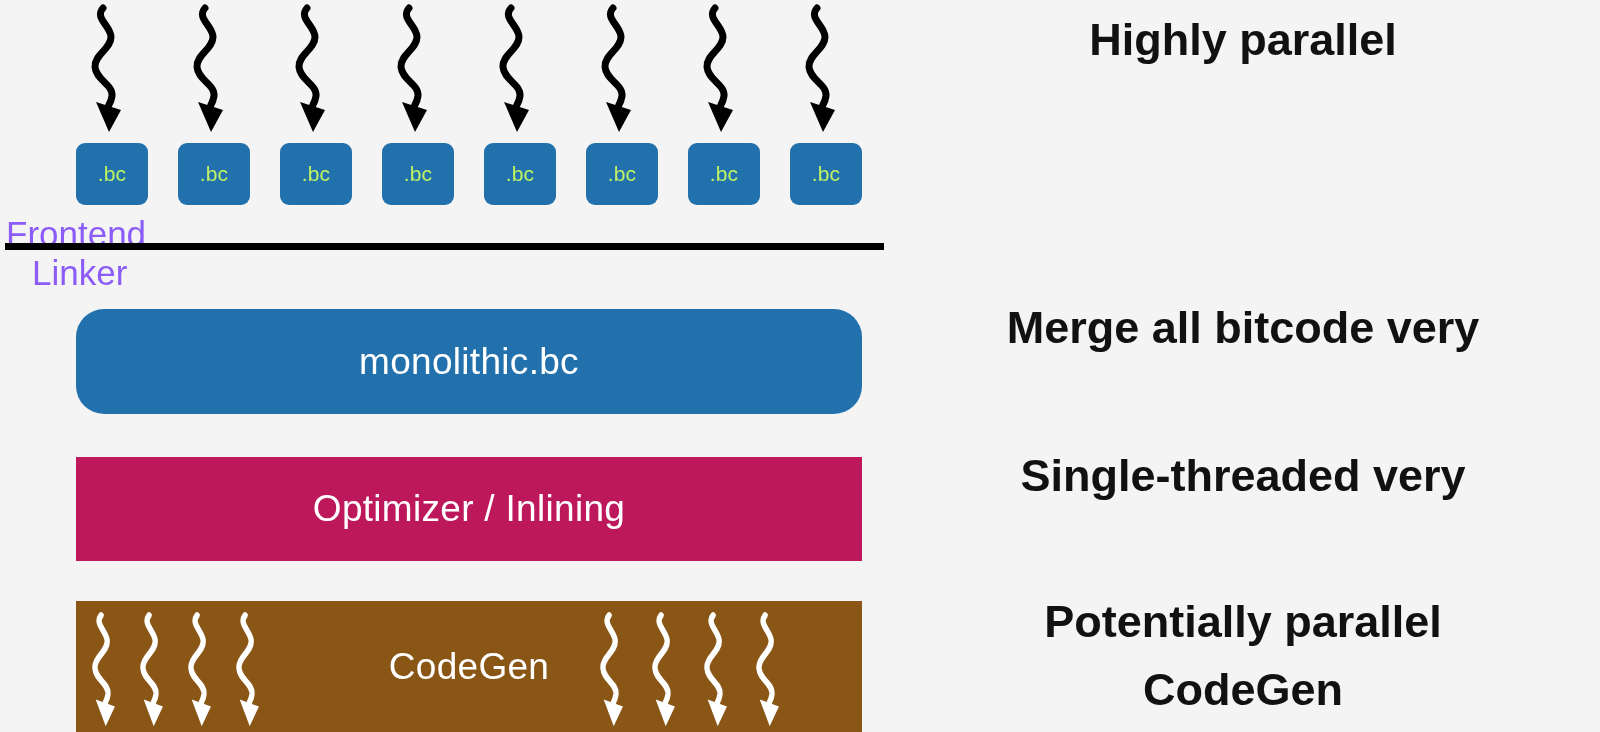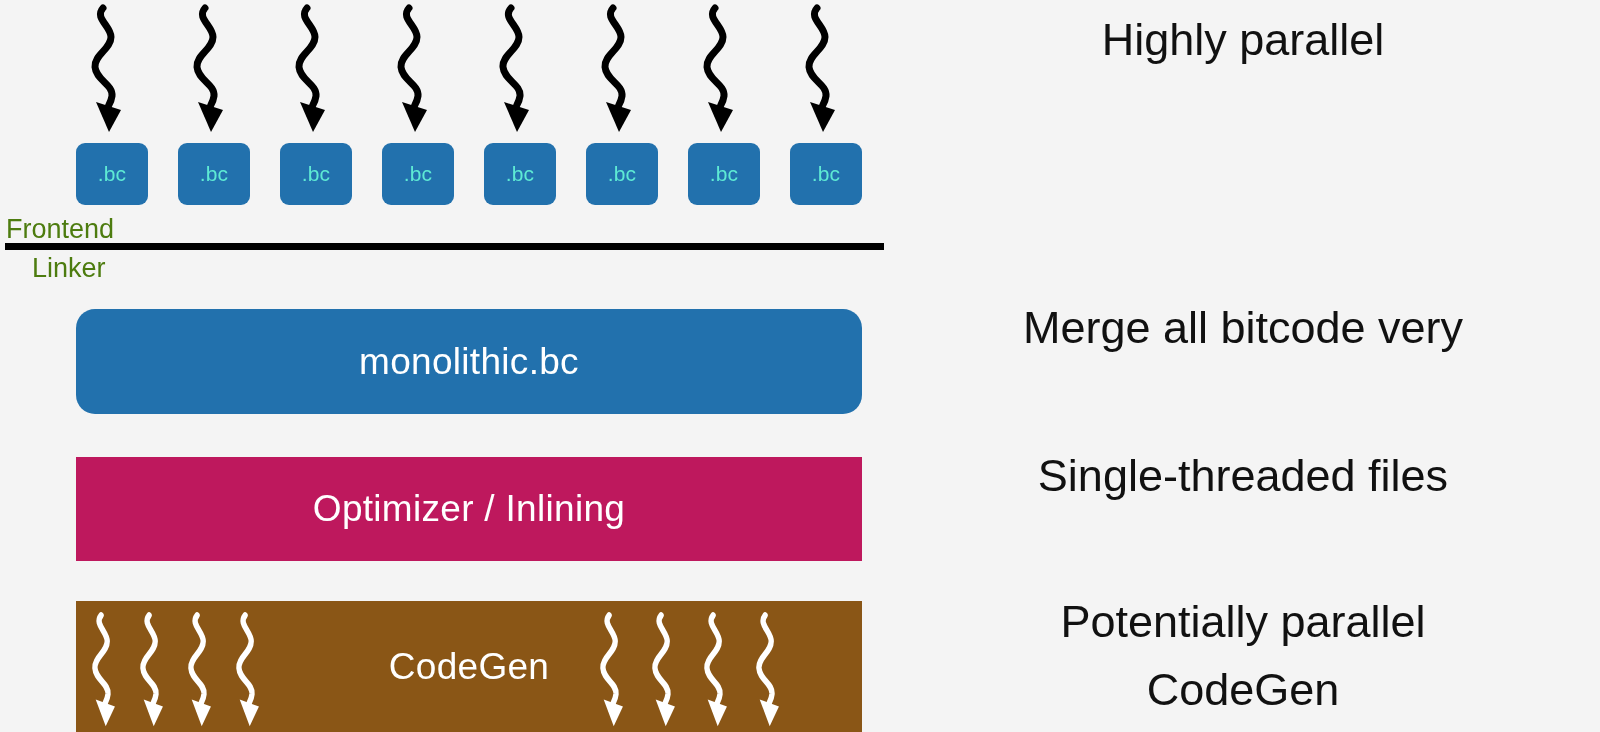--- a/index.html
+++ b/index.html
@@ -45,33 +45,33 @@
     width: 786px;
     height: 62px;
   }
   .bc-box {
     position: absolute;
     top: 0;
     width: 72px;
     height: 62px;
     background: #2271ad;
     border-radius: 9px;
-    color: #5eead4;
+    color: #bef264;
     font-size: 21px;
     line-height: 62px;
     text-align: center;
     letter-spacing: .2px;
   }
 
   .stage-label {
     position: absolute;
     left: 6px;
-    font-size: 27px;
+    font-size: 35px;
     line-height: 1;
-    color: #4d7c0f;
+    color: #8b5cf6;
     white-space: nowrap;
   }
   .stage-label.frontend { top: 216px; }
   .stage-label.linker   { top: 255px; margin-left: 26px; }
 
   .divider {
     position: absolute;
     left: 5px;
     top: 243px;
     width: 879px;
@@ -91,21 +91,21 @@
     position: relative;
     z-index: 3;
     font-size: 37px;
     letter-spacing: .3px;
   }
 
   .bar.mono {
     top: 309px;
     height: 105px;
     background: #2271ad;
-    border-radius: 19px;
+    border-radius: 28px;
     line-height: 105px;
   }
   .bar.opt {
     top: 457px;
     height: 104px;
     background: #be185d;
     line-height: 104px;
   }
   .bar.codegen {
     top: 601px;
@@ -131,20 +131,21 @@
   
   .note {
     position: absolute;
     left: 886px;
     width: 714px;
     text-align: center;
     color: #111111;
     font-size: 45px;
     line-height: 68px;
     white-space: nowrap;
+    font-weight: bold;
   }
   .note .ln { display: block; }
 
   .note.note-1 { top: 6px; }
   .note.note-2 { top: 294px; }
   .note.note-3 { top: 442px; }
   .note.note-4 { top: 588px; }
 </style>
 </head>
 <body>
@@ -249,21 +250,21 @@
 
   <div class="note note-1">
     <span class="ln">Highly parallel</span>
   </div>
 
   <div class="note note-2">
     <span class="ln">Merge all bitcode very</span>
   </div>
 
   <div class="note note-3">
-    <span class="ln">Single-threaded files</span>
+    <span class="ln">Single-threaded very</span>
   </div>
 
   <div class="note note-4">
     <span class="ln">Potentially parallel</span>
     <span class="ln">CodeGen</span>
   </div>
 
 </div>
 
 </body></html>

